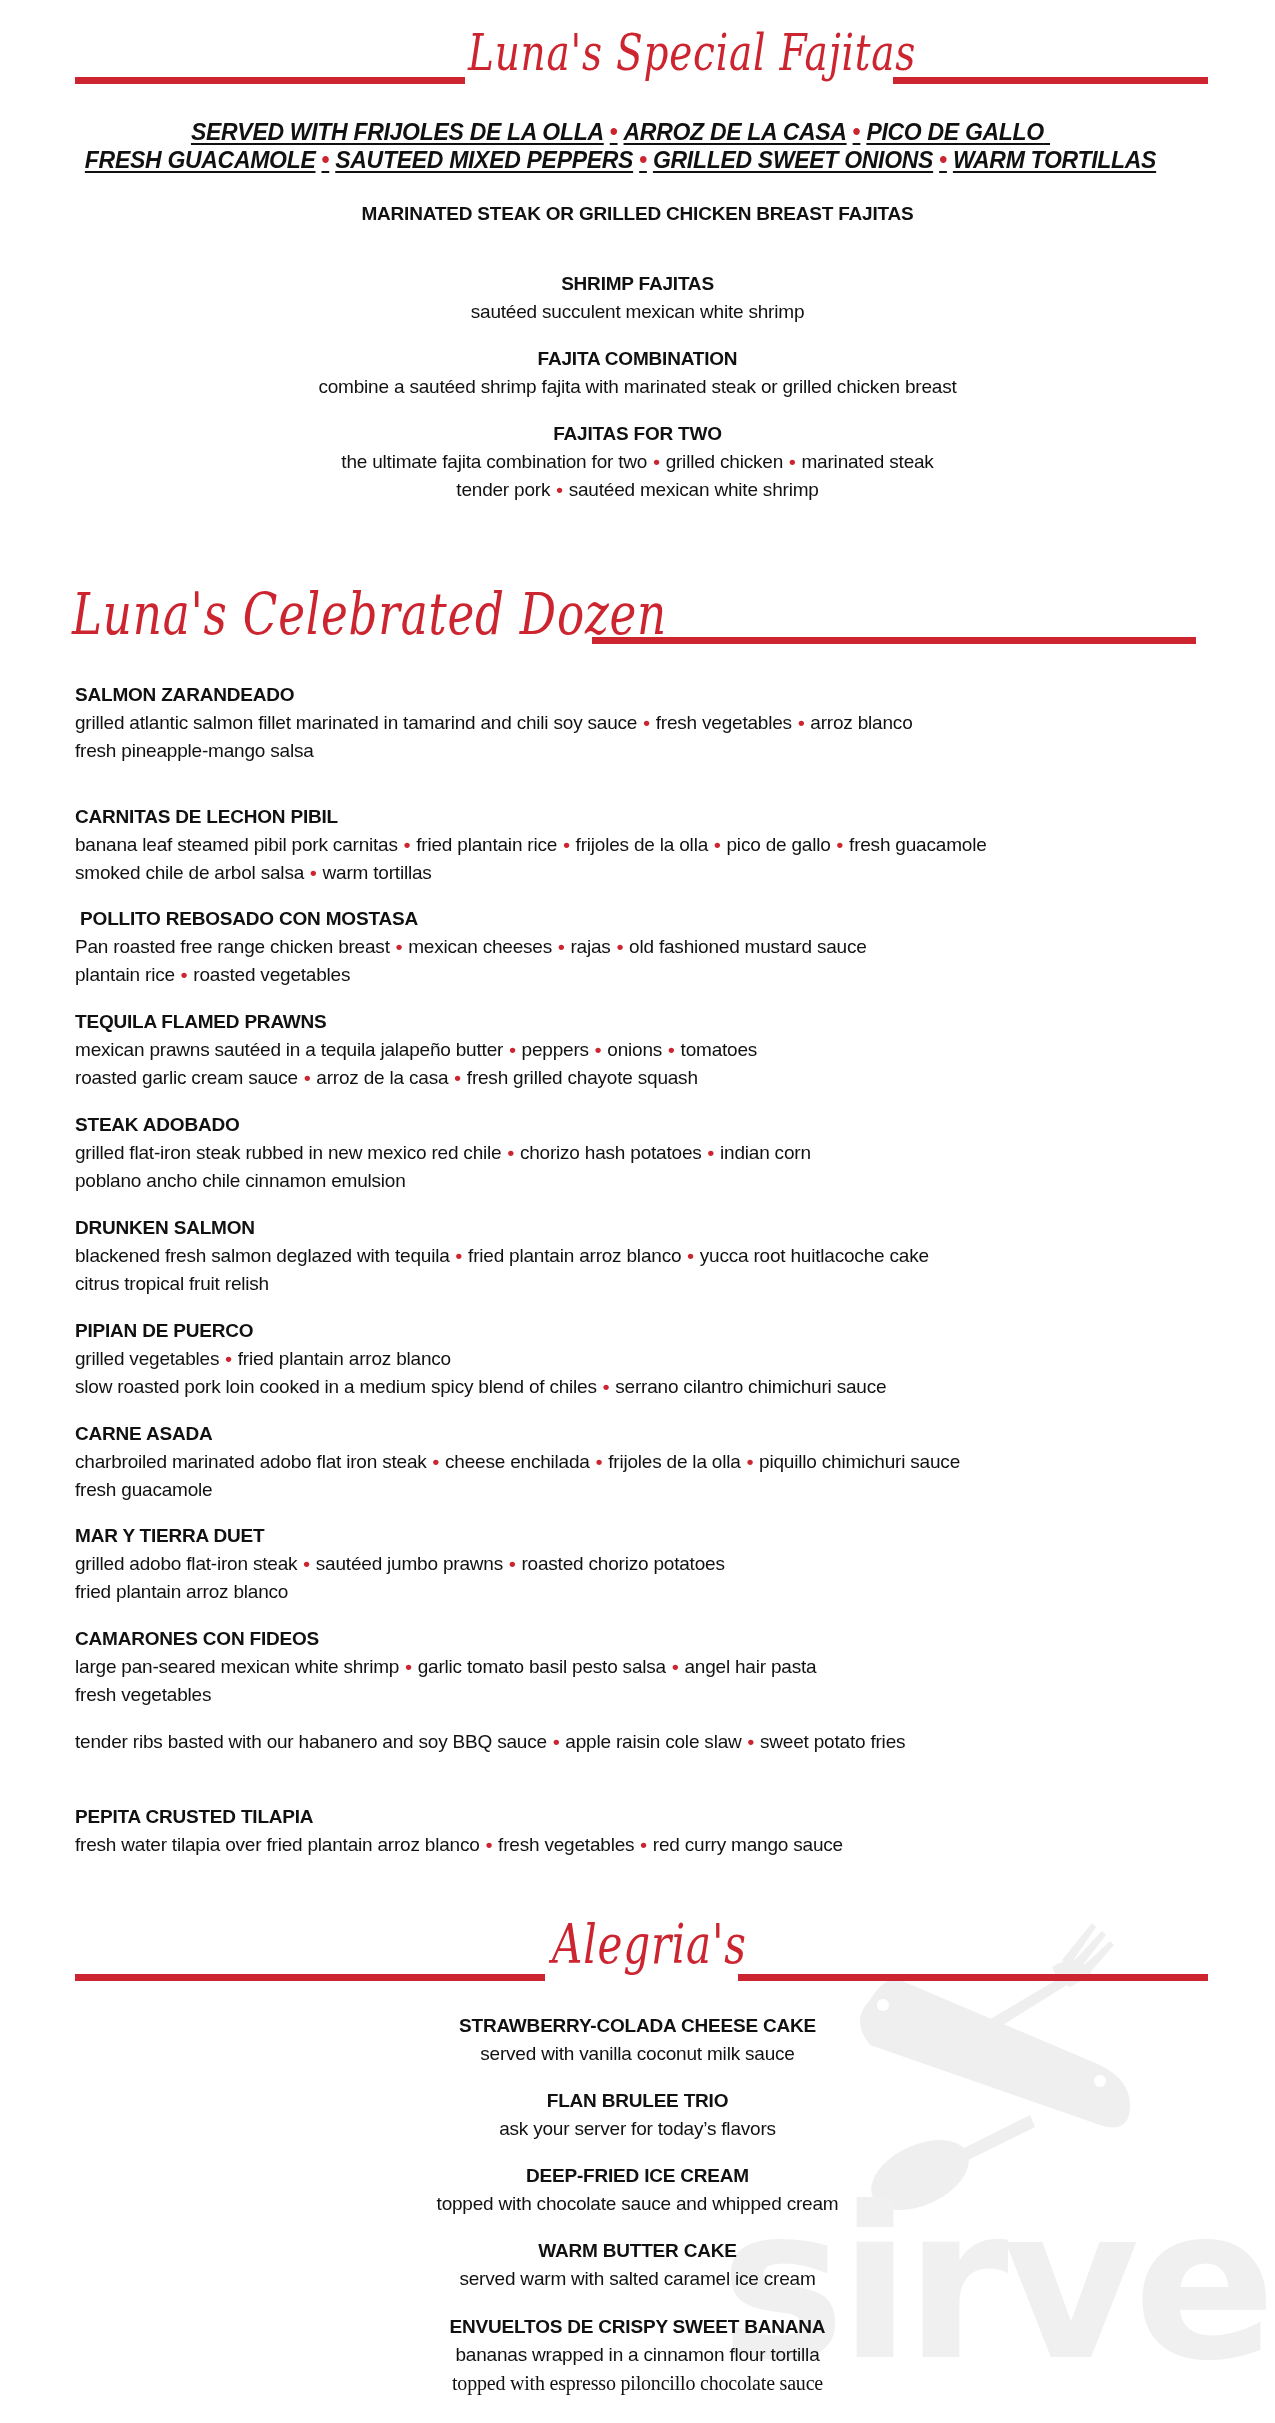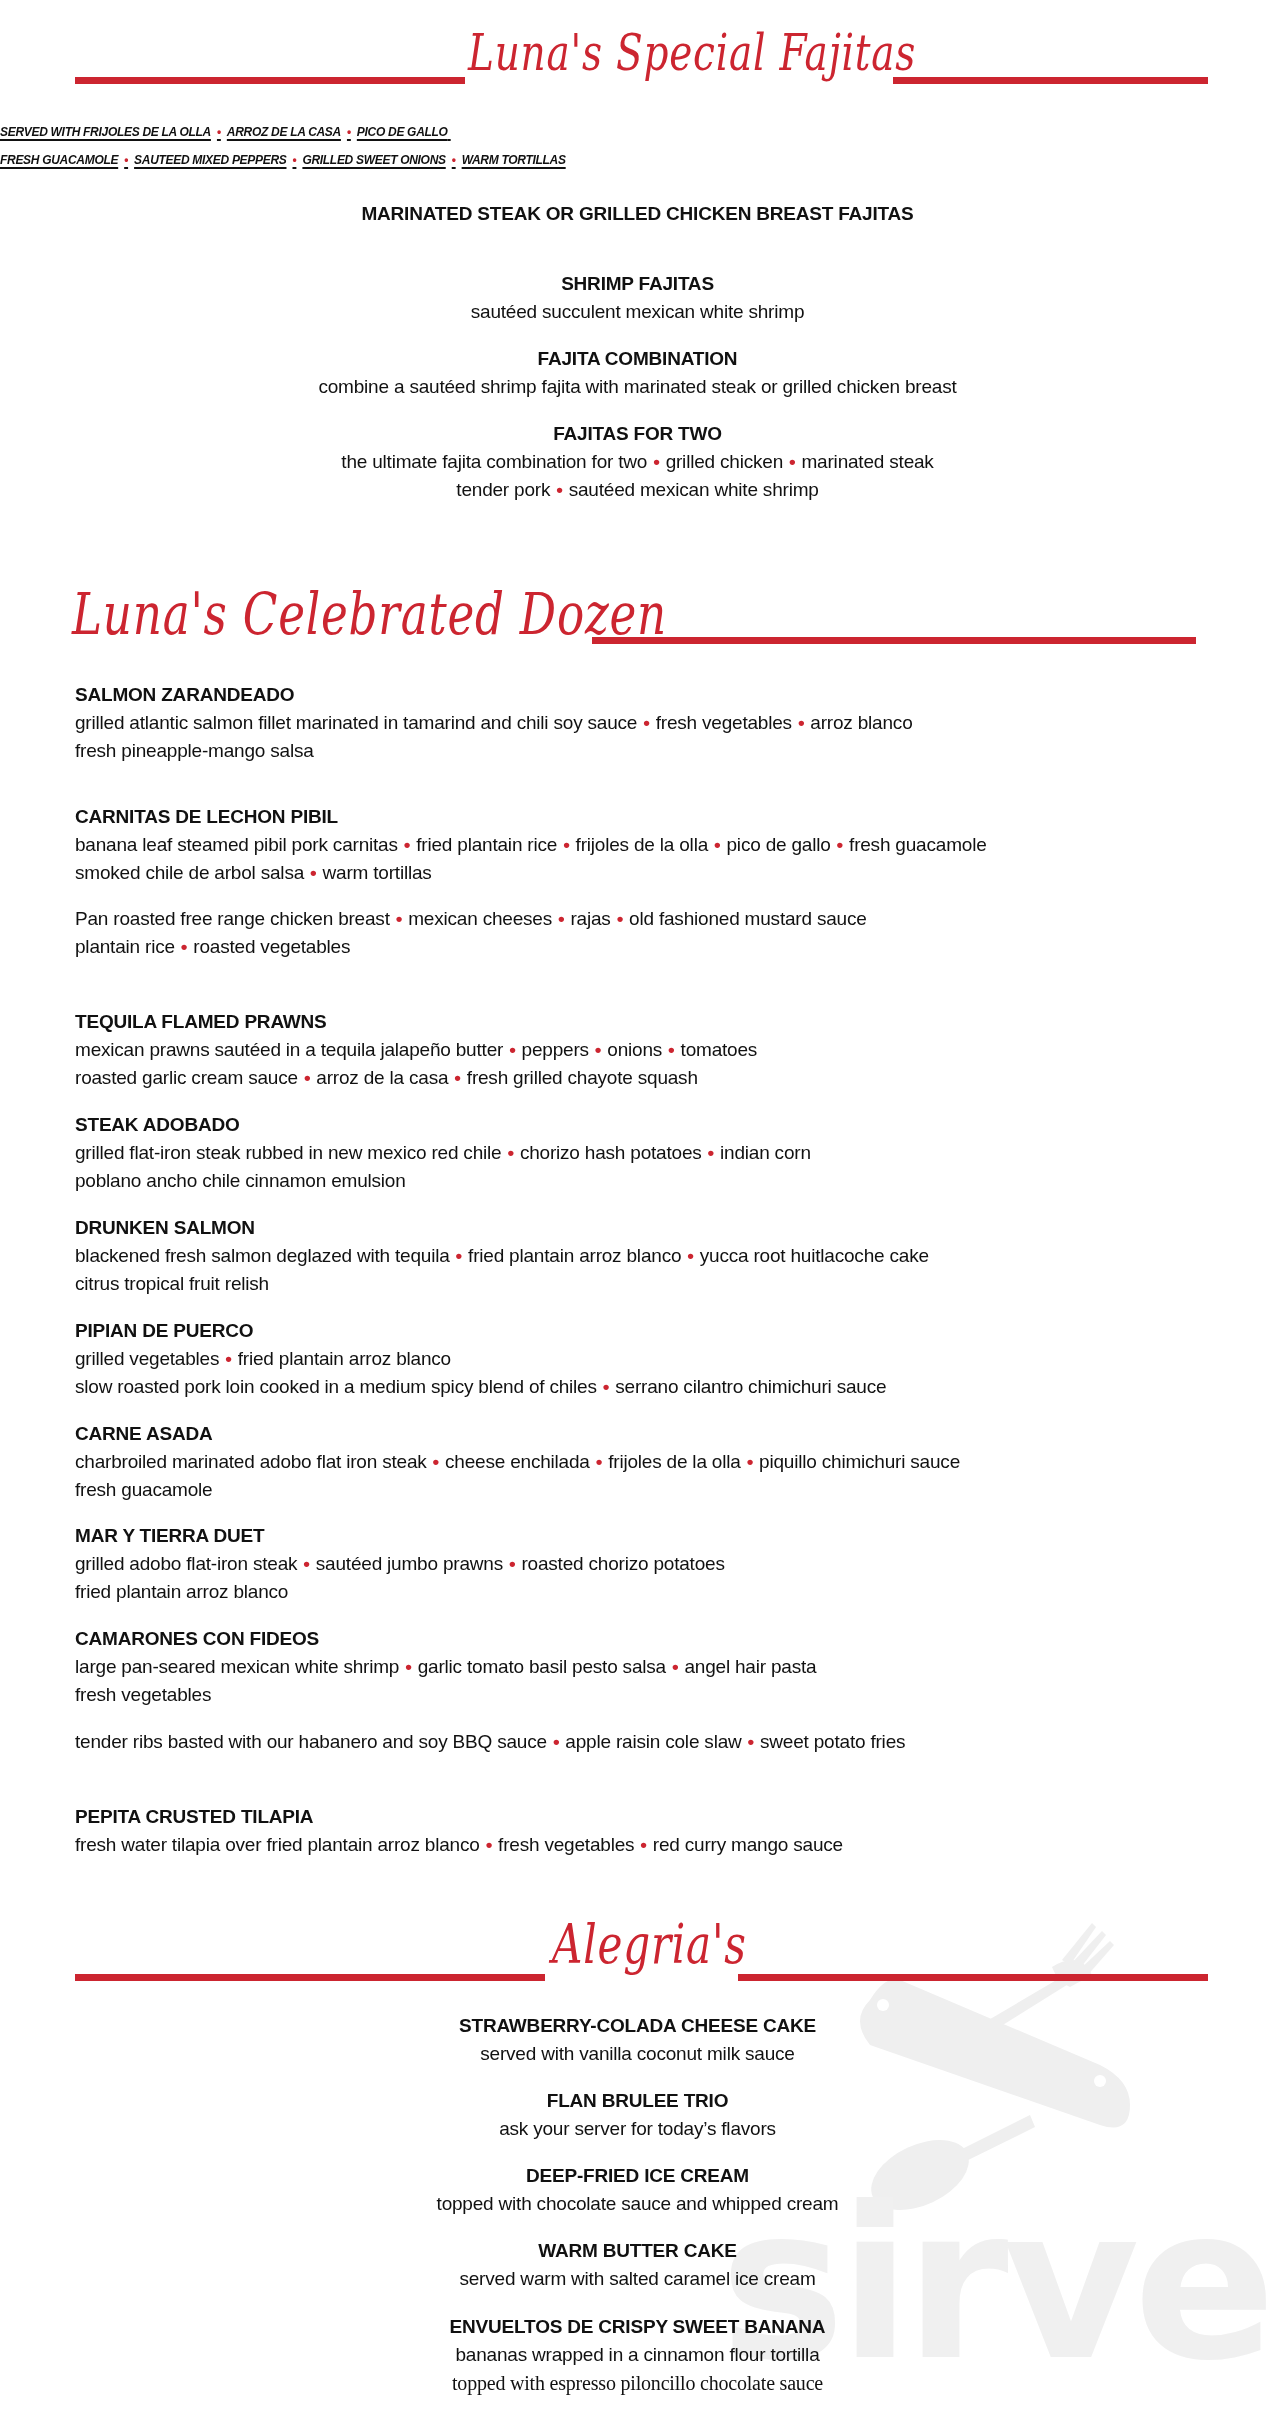--- a/index.html
+++ b/index.html
@@ -60,23 +60,24 @@
       z-index: 0;
       pointer-events: none;
     }
     .content { position: relative; z-index: 1; }
 
     
     .sides {
       position: absolute;
       left: 0; width: 1241px;
       top: 118px;
+      text-align: center;
       font-weight: bold;
       font-style: italic;
-      font-size: 12px;
+      font-size: 23px;
       line-height: 28px;
       letter-spacing: -0.3px;
     }
     .sides .line {
       display: inline-block;
       text-decoration: underline;
       text-decoration-thickness: 2px;
       text-underline-offset: 3px;
     }
     .dot {
@@ -194,20 +195,21 @@
         <div><span>fresh pineapple-mango salsa</span></div>
       </div>
 
       <div class="left-block" style="top:803px;">
         <div class="item-name">CARNITAS DE LECHON PIBIL</div>
         <div><span>banana leaf steamed pibil pork carnitas</span><span class="dot">•</span><span>fried plantain rice</span><span class="dot">•</span><span>frijoles de la olla</span><span class="dot">•</span><span>pico de gallo</span><span class="dot">•</span><span>fresh guacamole</span></div>
         <div><span>smoked chile de arbol salsa</span><span class="dot">•</span><span>warm tortillas</span></div>
       </div>
 
       <div class="left-block" style="top:905px;">
+        <div class="item-name" style="white-space:pre;"> POLLITO REBOSADO CON MOSTASA</div>
         <div><span>Pan roasted free range chicken breast</span><span class="dot">•</span><span>mexican cheeses</span><span class="dot">•</span><span>rajas</span><span class="dot">•</span><span>old fashioned mustard sauce</span></div>
         <div><span>plantain rice</span><span class="dot">•</span><span>roasted vegetables</span></div>
       </div>
 
       <div class="left-block" style="top:1008px;">
         <div class="item-name">TEQUILA FLAMED PRAWNS</div>
         <div><span>mexican prawns sautéed in a tequila jalapeño butter</span><span class="dot">•</span><span>peppers</span><span class="dot">•</span><span>onions</span><span class="dot">•</span><span>tomatoes</span></div>
         <div><span>roasted garlic cream sauce</span><span class="dot">•</span><span>arroz de la casa</span><span class="dot">•</span><span>fresh grilled chayote squash</span></div>
       </div>
 

